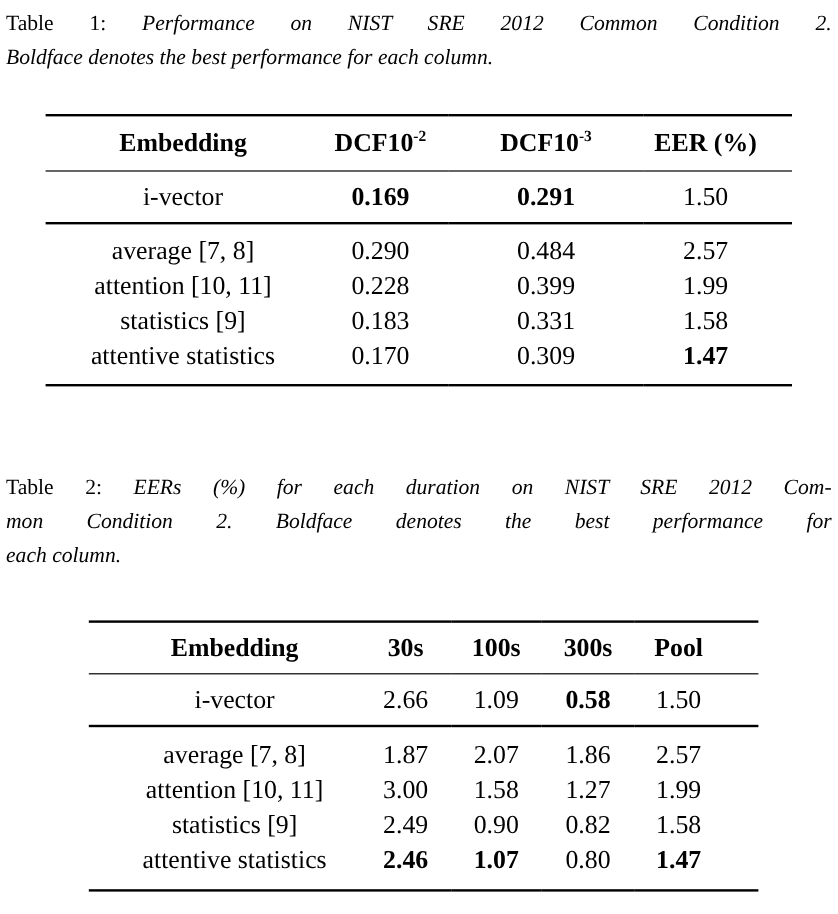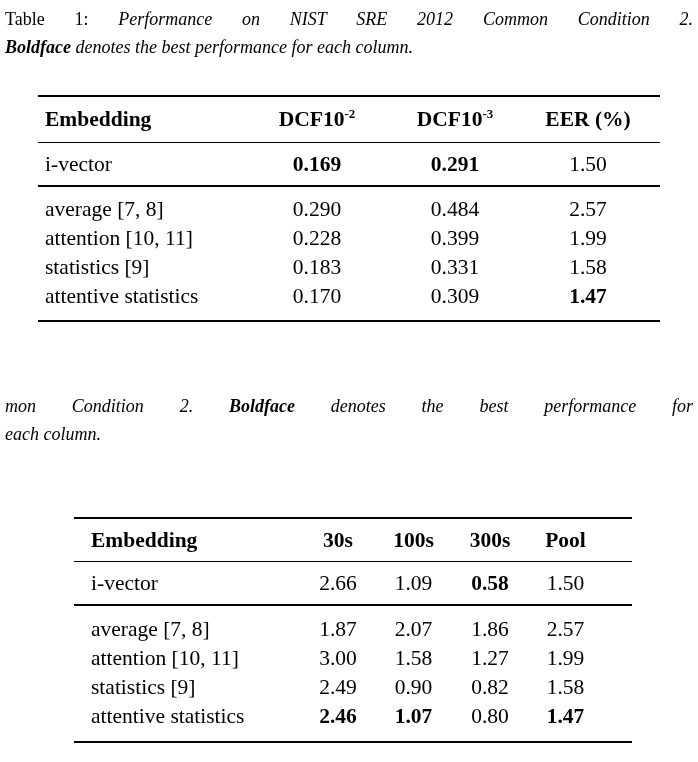--- a/index.html
+++ b/index.html
@@ -14,21 +14,21 @@
   .caption {
     position:absolute; left:5px; width:688px;
     font-size:18px; line-height:28px;
     font-style:italic;
   }
   #caption1 { top:5px; }
   #caption2 { top:392px; }
   .cap-line { width:100%; }
   .jline { text-align-last:justify; }
   .cap-roman { font-style:normal; }
-  .cap-bold { font-weight:bold; }
+  .cap-bold { font-weight:normal; }
 
   
   table {
     position:absolute;
     border-collapse:collapse; table-layout:fixed;
     border-top:2.6px solid #000;
     border-bottom:2.6px solid #000;
     font-size:21.5px;
   }
   #table1 { left:38px; top:95px;  width:622px; }
@@ -44,21 +44,21 @@
   tbody.baseline td { border-bottom:2px solid #000; }
   #table1 tbody.baseline td { height:42px; }
   #table2 tbody.baseline td { height:42px; }
 
   tbody.group td { height:29px; line-height:29px;margin-left:28px; }
   #table1 tbody.group tr:first-child td { padding-top:8px; }
   #table1 tbody.group tr:last-child  td { padding-bottom:9px; }
   #table2 tbody.group tr:first-child td { padding-top:9px; }
   #table2 tbody.group tr:last-child  td { padding-bottom:10px; }
 
-  .lab { text-align:left; }
+  .lab { text-align:center; }
   #table1 .lab { padding-left:7px; }
   #table2 .lab { padding-left:17px; }
   .num { text-align:center; }
   #table1 .last-col { padding-right:20px; }
   #table2 .last-col { padding-right:30px; }
 
   sup { font-size:0.6em; line-height:0; }
 </style>
 </head>
 <body>
@@ -119,20 +119,24 @@
     <tr>
       <td class="lab" data-bold="false">attentive statistics</td>
       <td class="num" data-bold="false">0.170</td>
       <td class="num" data-bold="false">0.309</td>
       <td class="num last-col" data-bold="true">1.47</td>
     </tr>
   </tbody>
 </table>
 
 <div class="caption" id="caption2">
+  <div class="cap-line jline">
+    <span class="cap-roman">Table 2:</span>
+    <span>EERs (%) for each duration on NIST SRE 2012 Com-</span>
+  </div>
   <div class="cap-line jline">
     <span>mon Condition 2.</span>
     <span class="cap-bold">Boldface</span>
     <span>denotes the best performance for</span>
   </div>
   <div class="cap-line">
     <span>each column.</span>
   </div>
 </div>
 

